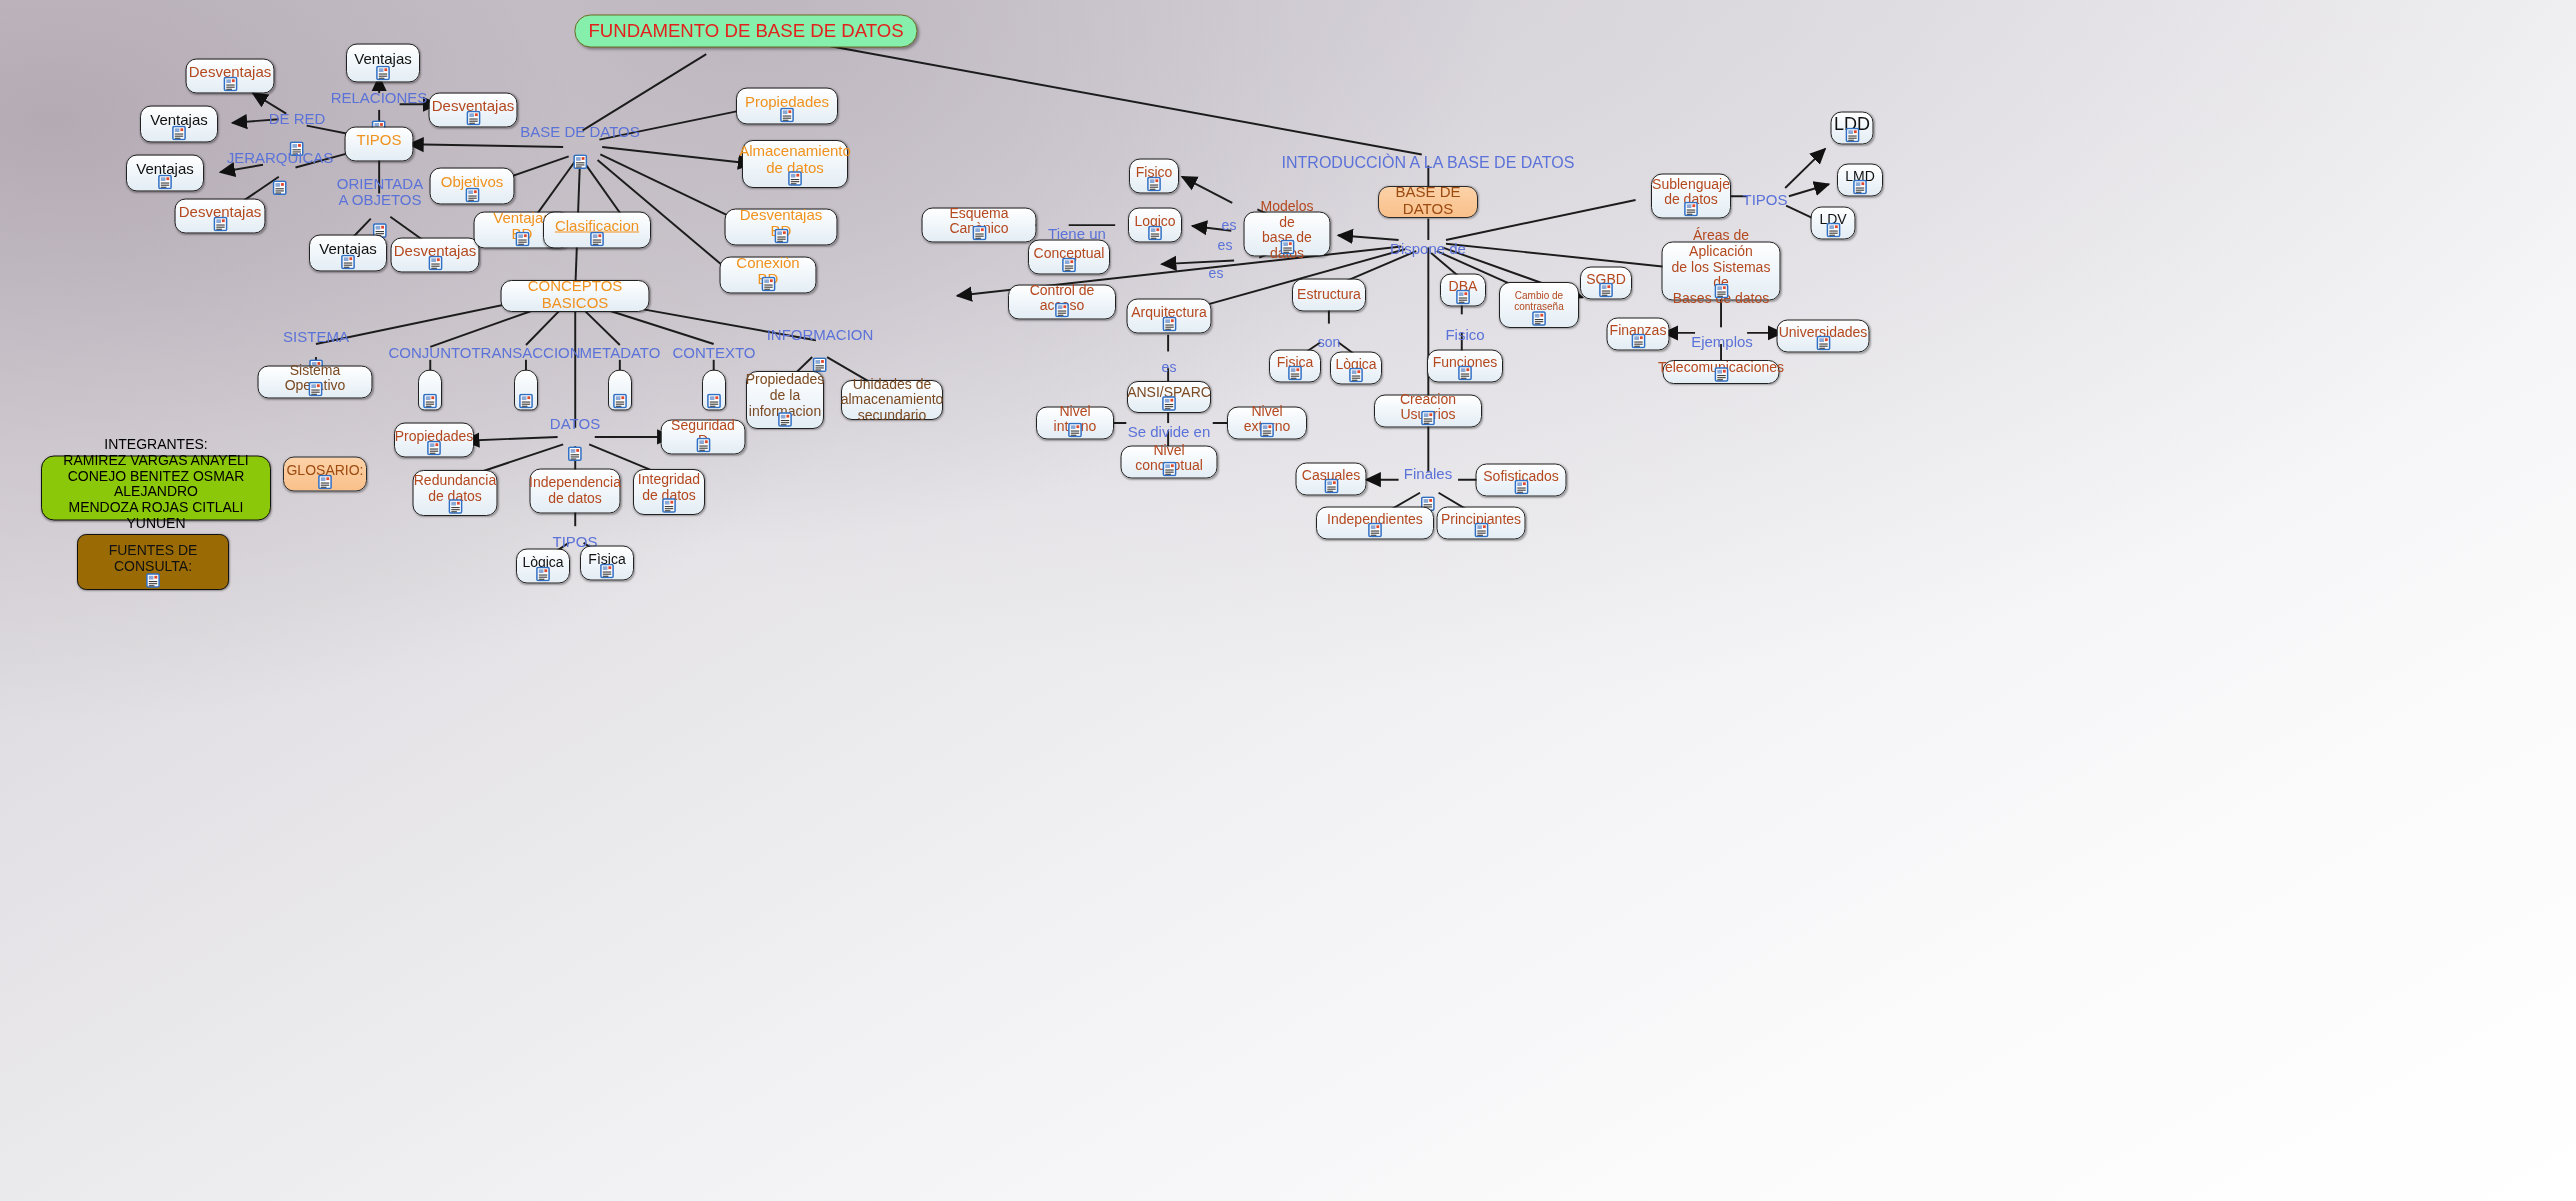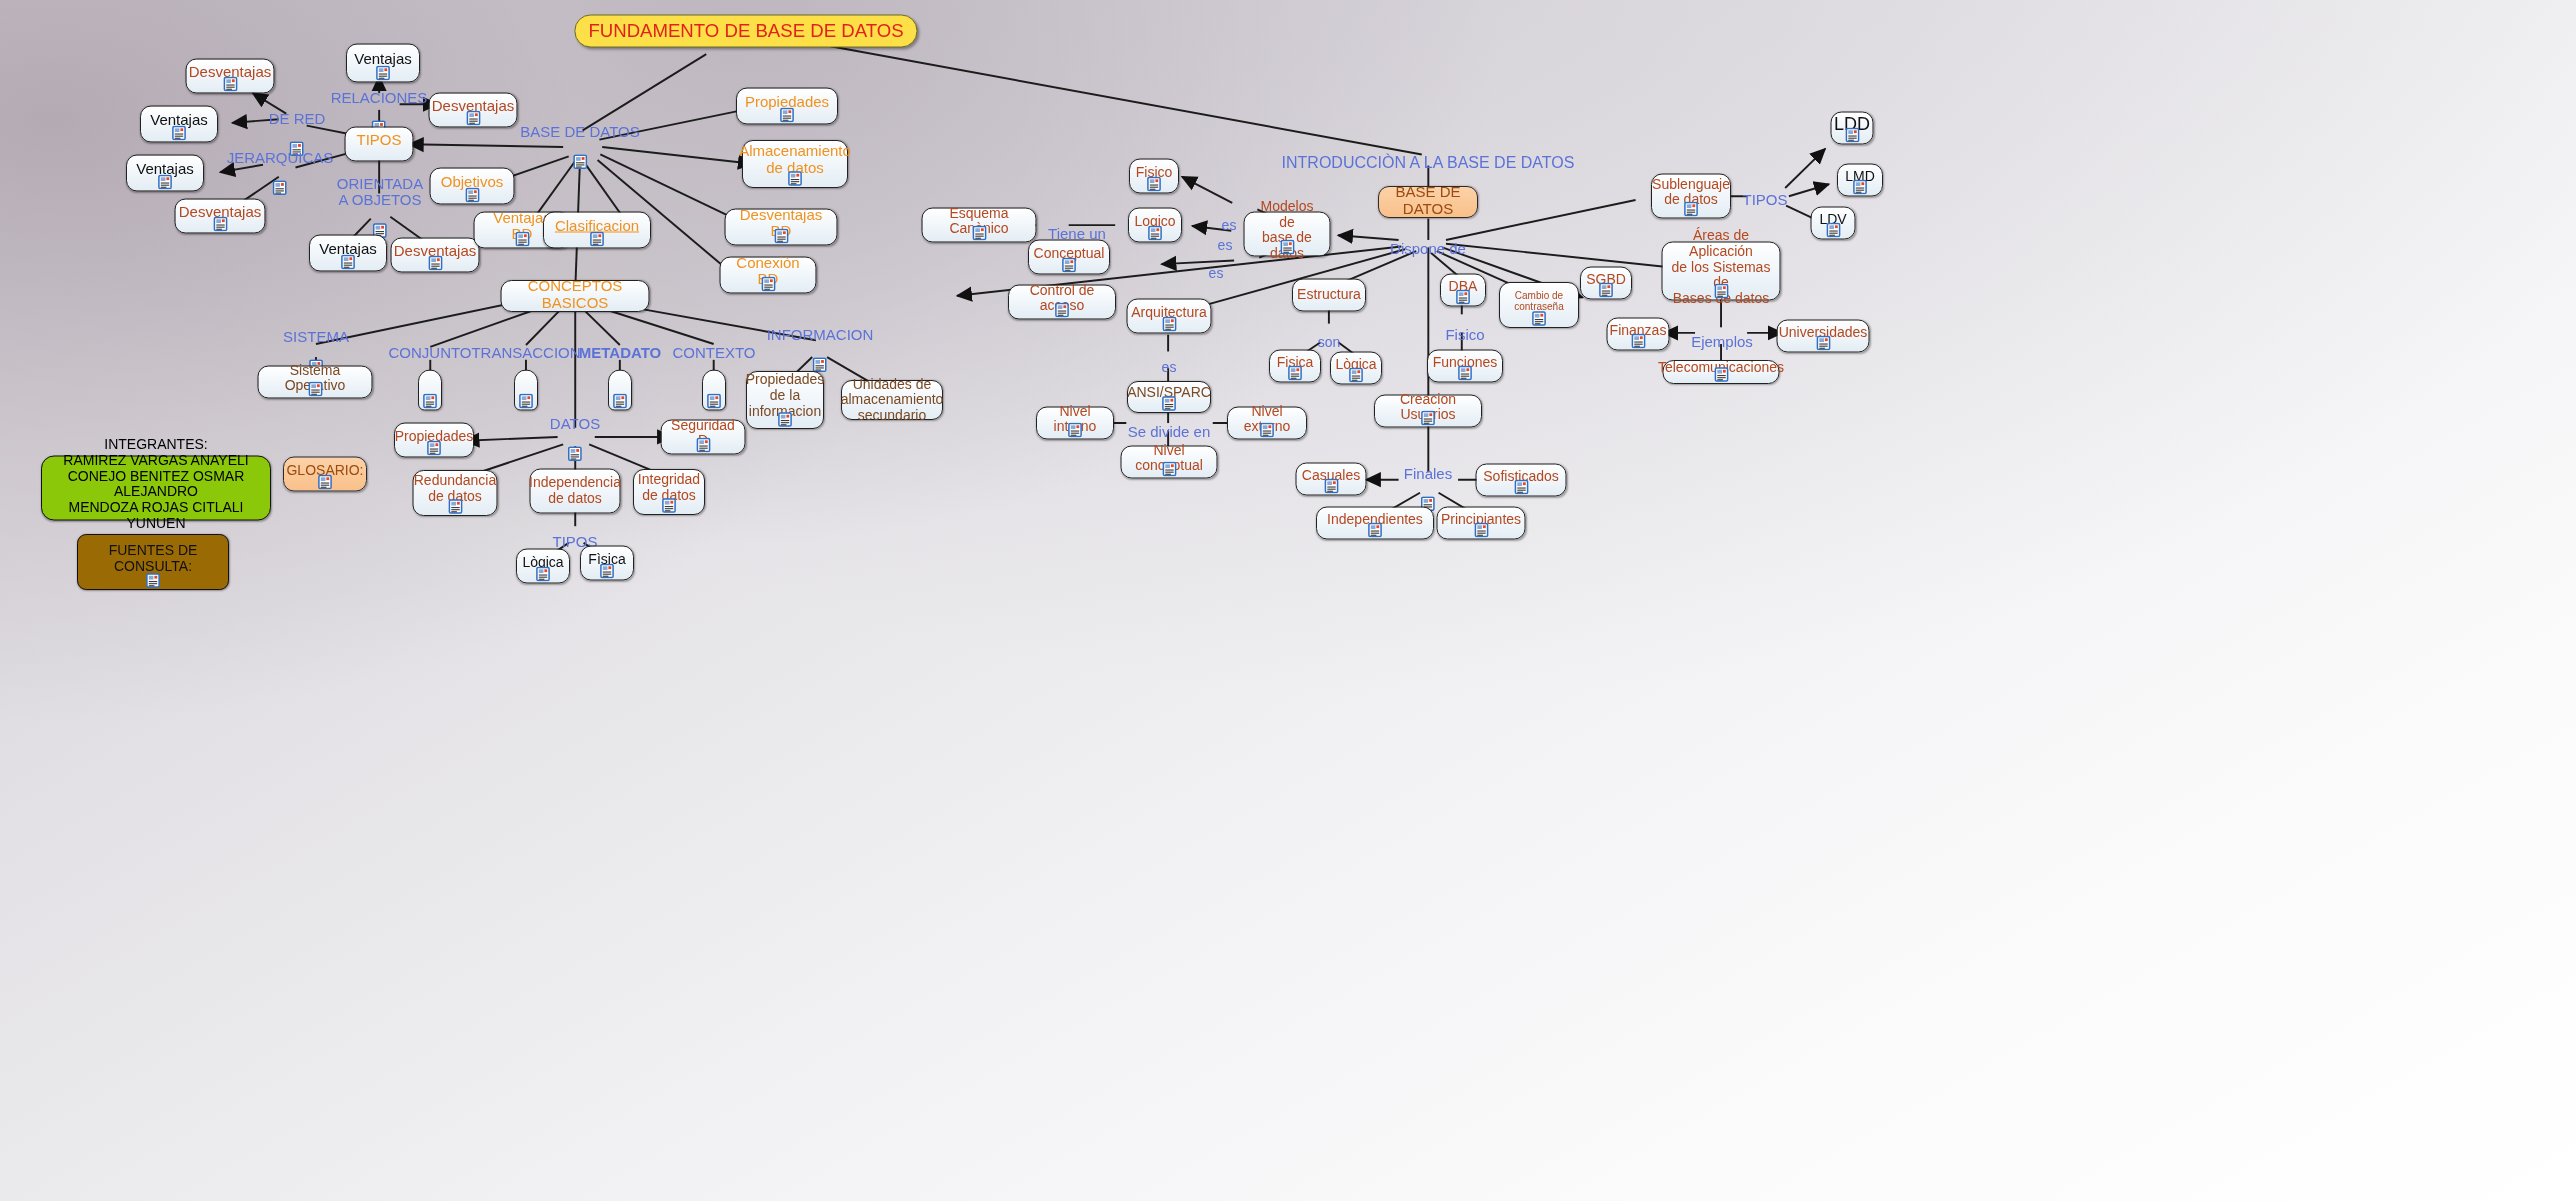--- a/index.html
+++ b/index.html
@@ -31,21 +31,21 @@
     color:#8a4b25;
     font-size:15px;
     transform:translate(-50%,-50%);
   }
   .node.black{color:#111;}
   .node.orange{color:#f0921e;}
   .node.rust{color:#b4481f;}
   .node.brown{color:#7b4a22;}
 
   .node.title{
-    background:#fde047;border:1.5px solid #6b6b23;border-radius:16px;
+    background:#86efac;border:1.5px solid #6b6b23;border-radius:16px;
     color:#e2211c;font-size:18.6px;padding:4.6px 13px 5.6px 13px;
     box-shadow:1.9px 1.9px 2.8px rgba(0,0,0,.35);
     text-align:center;
   }
   .node.peach{
     background:linear-gradient(180deg,#fcd2a8 0%,#f9c08a 100%);
     border:1.4px solid #2b2b2b;color:#9b4a10;
   }
   .node.green{
     background:#8cc80a;border:1.4px solid #111;color:#000000;
@@ -505,21 +505,21 @@
     <svg class="rsc" viewBox="0 0 16 16">
         <rect x="1.5" y="1" width="13" height="14" rx="1.4" fill="#fff" stroke="#2f6fc4" stroke-width="1.6"></rect>
         <rect x="3.5" y="3" width="5" height="4" fill="#8aa9d6"></rect>
         <rect x="9.5" y="3" width="3" height="3" fill="#e0482c"></rect>
         <rect x="3.5" y="8.5" width="9" height="1.2" fill="#3b3b3b"></rect>
         <rect x="3.5" y="10.8" width="9" height="1.2" fill="#3b3b3b"></rect>
         <rect x="3.5" y="13" width="6" height="1.2" fill="#3b3b3b"></rect>
       </svg>
   </div>
 
-  <div class="linklabel plain" style="left:620px;top:344px;font-weight:bold;">
+  <div class="linklabel plain" style="left:620px;top:344px;">
     <span>METADATO</span>
   </div>
   <div class="node capsule" style="left:620px;top:390px;width:24px;height:41px;">
     <span></span>
     <svg class="rsc" viewBox="0 0 16 16">
         <rect x="1.5" y="1" width="13" height="14" rx="1.4" fill="#fff" stroke="#2f6fc4" stroke-width="1.6"></rect>
         <rect x="3.5" y="3" width="5" height="4" fill="#8aa9d6"></rect>
         <rect x="9.5" y="3" width="3" height="3" fill="#e0482c"></rect>
         <rect x="3.5" y="8.5" width="9" height="1.2" fill="#3b3b3b"></rect>
         <rect x="3.5" y="10.8" width="9" height="1.2" fill="#3b3b3b"></rect>

